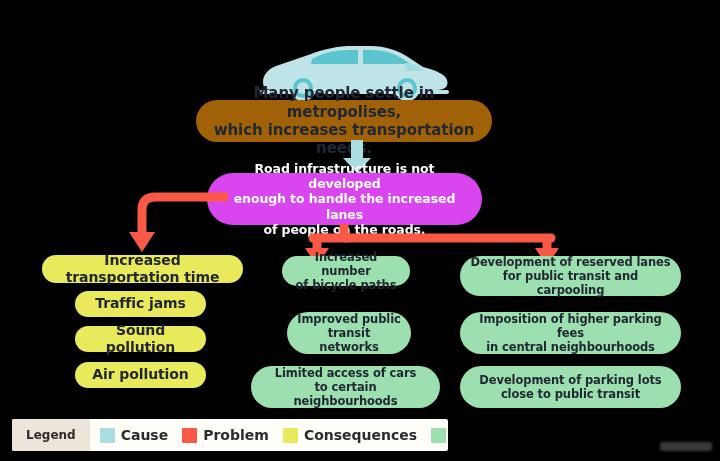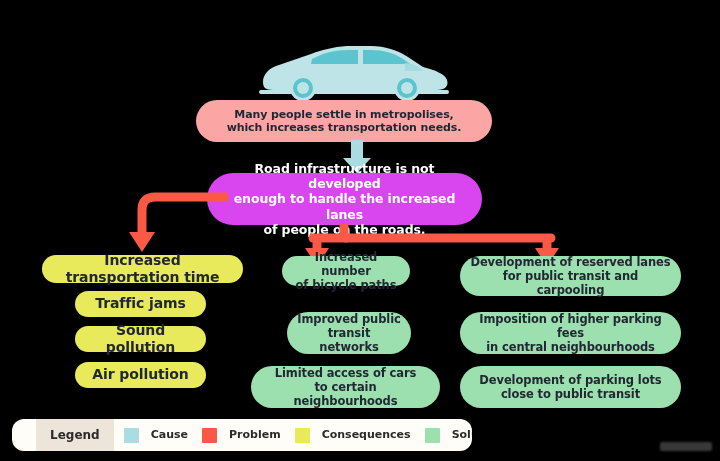--- a/index.html
+++ b/index.html
@@ -24,23 +24,23 @@
     justify-content: center;
     text-align: center;
     box-sizing: border-box;
     border-radius: 999px;
     font-weight: 700;
     letter-spacing: -0.1px;
     line-height: 1.22;
     padding: 4px 10px;
   }
   .node-cause {
-    background: #fca5a5;
+    background: #a16207;
     color: #222833;
-    font-size: 11px;
+    font-size: 15px;
   }
   .node-problem {
     background: #d946ef;
     color: #FFFFFF;
     font-size: 12.5px;
   }
   .node-consequence {
     background: #E9EA5B;
     color: #222833;
     font-size: 14px;
@@ -69,45 +69,44 @@
   
   #legend {
     position: absolute;
     left: 12px;
     top: 419px;
     width: 436px;
     height: 32px;
     display: flex;
     align-items: stretch;
     background: #FFFDF7;
-    border-radius: 12px;
+    border-radius: 2px;
     overflow: hidden;
-    padding-left: 24px;
   }
   #legend-title-cell {
     background: #EDE4DA;
     display: flex;
     align-items: center;
     padding: 0 14px;
     font-size: 12px;
     font-weight: 700;
     color: #2B2B2B;
   }
   #legend-items {
     display: flex;
     align-items: center;
     flex: 1;
     padding: 0 10px;
     gap: 14px;
   }
   .legend-item {
     display: flex;
-    align-items: flex-start;
-    gap: 12px;
-    font-size: 11px;
+    align-items: flex-end;
+    gap: 6px;
+    font-size: 14px;
     font-weight: 600;
     color: #2B2B2B;
     white-space: nowrap;
   }
   .legend-swatch {
     width: 15px;
     height: 15px;
     border-radius: 1px;
     flex: 0 0 auto;
   }

